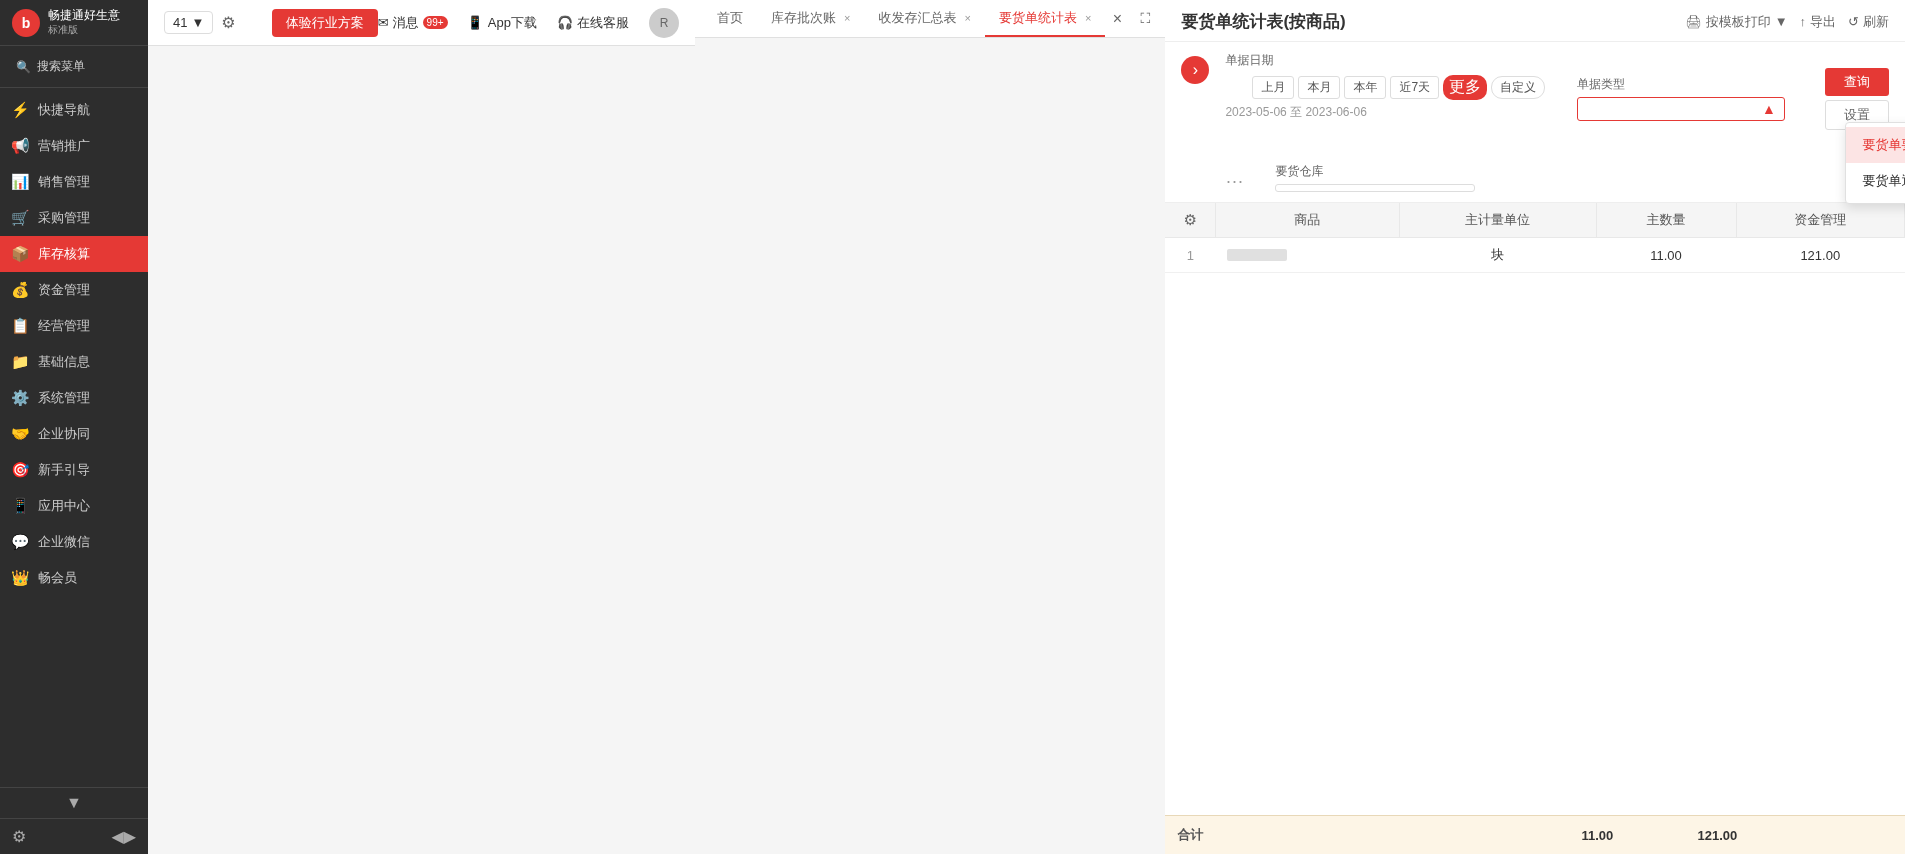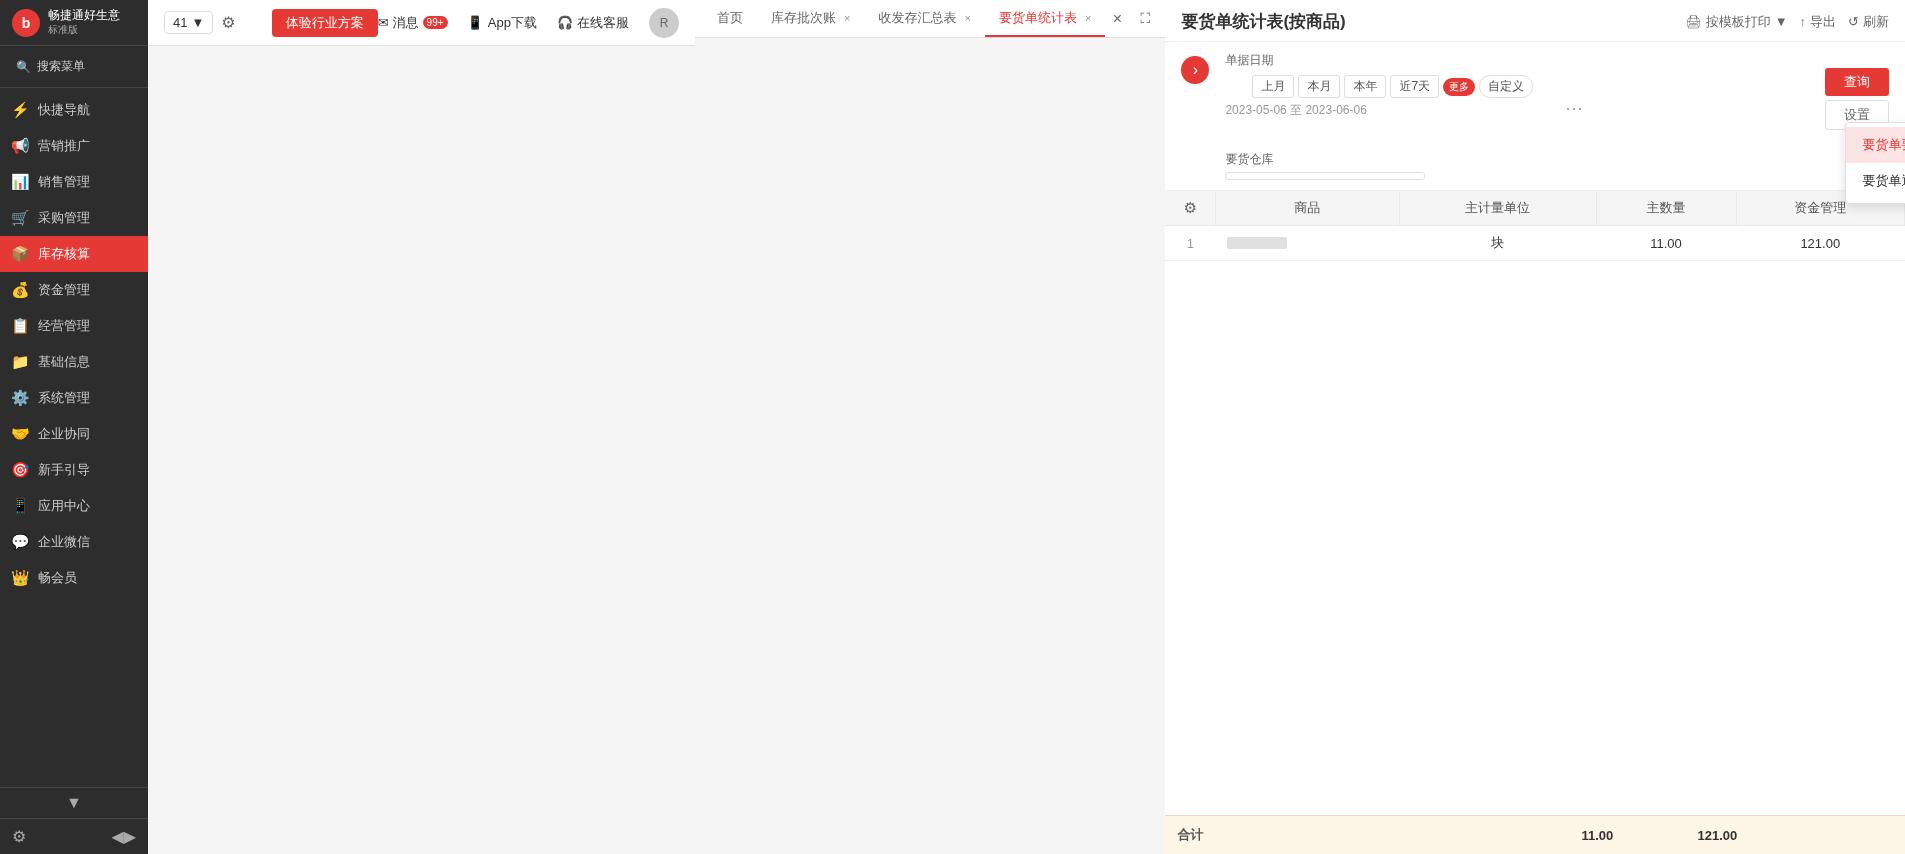--- a/index.html
+++ b/index.html
@@ -347,21 +347,21 @@
       padding: 2px 8px;
       font-size: 12px;
       border: 1px solid #ddd;
       background: #fff;
       border-radius: 3px;
       cursor: pointer;
       color: #555;
     }
     .date-btn-more {
       padding: 2px 6px;
-      font-size: 10px;
+      font-size: 16px;
       background: #e53935;
       color: white;
       border-radius: 10px;
       cursor: pointer;
       border: none;
     }
     .date-btn-custom {
       padding: 2px 8px;
       font-size: 12px;
       border: 1px solid #ddd;
@@ -740,20 +740,27 @@
               <button class="date-btn">上月</button>
               <button class="date-btn">本月</button>
               <button class="date-btn">本年</button>
               <button class="date-btn">近7天</button>
               <span class="date-btn-more">更多</span>
               <button class="date-btn-custom">自定义</button>
             </div>
             <div class="filter-date-range">2023-05-06 至 2023-06-06</div>
           </div>
 
+          <div class="filter-select-group">
+            <div class="filter-select-label">单据类型</div>
+            <div class="filter-select-box">
+              <input type="text" value="" style="">
+              <span class="filter-select-arrow">▲</span>
+            </div>
+          </div>
 
           <span class="filter-more-btn">···</span>
 
           <div class="filter-warehouse-group">
             <div class="filter-warehouse-label">要货仓库</div>
             <div class="filter-warehouse-box">
               <span></span>
             </div>
           </div>
         </div>

